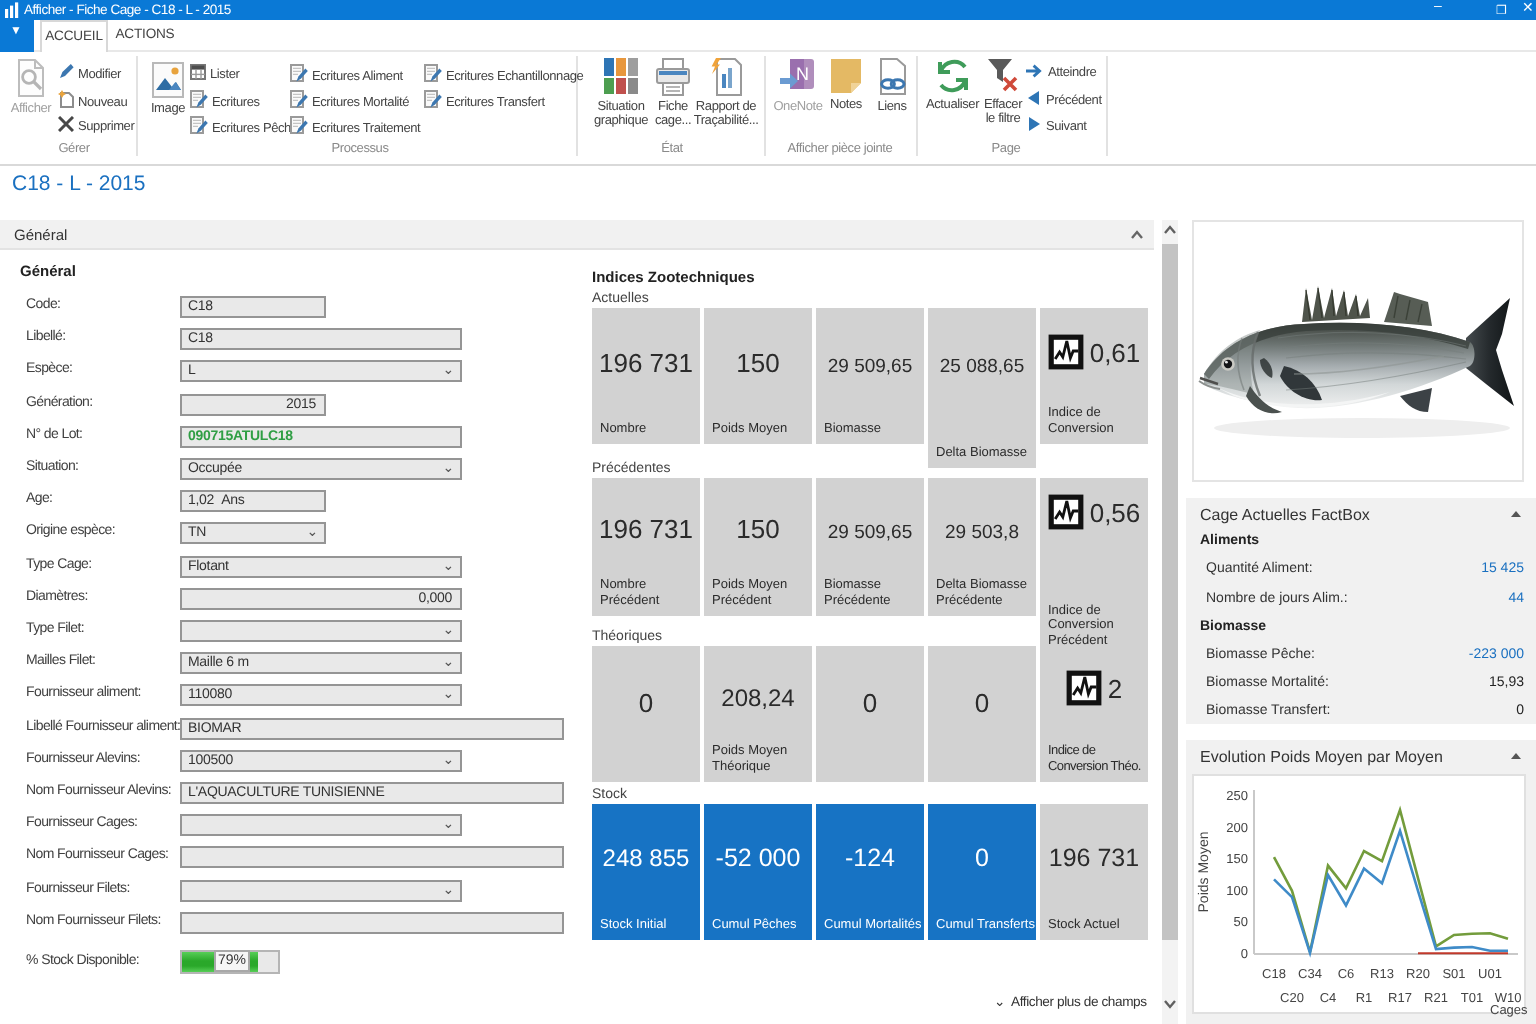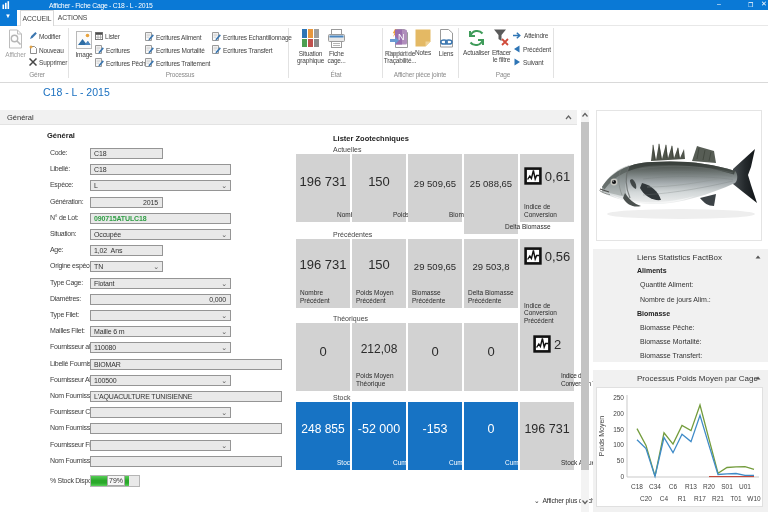--- a/index.html
+++ b/index.html
@@ -1,20 +1,20 @@
 <!DOCTYPE html>
 <html><head>
 <meta charset="utf-8">
 <style>
 * { margin:0; padding:0; box-sizing:border-box; }
 html,body { width:768px; height:512px; overflow:hidden; background:#fff;
   font-family:"Liberation Sans", sans-serif; }
 #app { position:relative; width:768px; height:512px; }
 .ab { position:absolute; }
-.nw { white-space:nowrap;margin-left:37px; }
+.nw { white-space:nowrap; }
 
 #titlebar { left:0; top:0; width:768px; height:10px; background:#0a79d6; }
 #titletxt { left:12px; top:1.5px; font-size:6.8px; color:#fff; letter-spacing:-0.25px; }
 .winbtn { top:0px; font-size:7px; color:#fff; }
 
 #appbtn { left:0; top:10px; width:17px; height:16px; background:#0a79d6; }
 #appbtn span { position:absolute; left:5px; top:3px; font-size:6px; color:#fff; }
 .tab { top:10px; height:16px; font-size:6.8px; letter-spacing:-0.1px; color:#444; line-height:16px; text-align:center; }
 #tab1 { left:20px; width:34px; background:#fff; border:1px solid #d8d8d8; border-bottom:none; z-index:3;}
 #tab2 { left:56px; width:33px; }
@@ -297,21 +297,21 @@
       </div>
     <div class="ab flabel nw" style="top:457px">Nom Fournisseur Filets:</div>
     <div class="ab box" style="left:90px;top:456px;width:192px"></div>
     <div class="ab flabel nw" style="top:477px">% Stock Disponible:</div>
     <div class="ab" style="left:90px;top:475px;width:50px;height:12px;border:1px solid #b5b5b5;background:#e9e9e9">
       <div class="ab" style="left:0;top:0;width:38px;height:10px;background:linear-gradient(180deg,#57ce57,#2aa82a 45%,#2aa82a 70%,#57ce57)"></div>
       <div class="ab" style="left:16px;top:-1px;width:18px;height:11px;background:#f6f6f6;border:1px solid #a8a8a8;font-size:7px;line-height:10px;text-align:center;color:#333">79%</div>
     </div>
   </div>
   <div class="ab" id="tilearea" style="left:0;top:0">
-    <div class="ab nw" style="left:296px;top:134px;font-size:7.5px;font-weight:bold;color:#222">Lister Zootechniques</div>
+    <div class="ab nw" style="left:296px;top:134px;font-size:7.5px;font-weight:bold;color:#222">Indices Zootechniques</div>
     <div class="ab seclab nw" style="top:146px">Actuelles</div>
     <div class="ab tile" style="left:296px;top:154px;height:68px">
         <div class="num" style="font-size:13px">196 731</div>
         <div class="tlab nw">Nombre</div>
       </div>
     <div class="ab tile" style="left:352px;top:154px;height:68px">
         <div class="num" style="font-size:13px">150</div>
         <div class="tlab nw">Poids Moyen</div>
       </div>
     <div class="ab tile" style="left:408px;top:154px;height:68px">
@@ -351,21 +351,21 @@
             <rect x="1.6" y="2.6" width="14.8" height="14.8" fill="#fff" stroke="#111" stroke-width="2.6"></rect>
             <path d="M3.6 13.5l2.2-3.5 1.6 2.5 2-8 1.8 8.5 1.4-3.5h2.6" fill="none" stroke="#111" stroke-width="1.4"></path>
           </svg>0,56</div>
         <div class="tlab">Indice de<br>Conversion<br>Précédent</div>
       </div>
     <div class="ab seclab nw" style="top:315px">Théoriques</div>
     <div class="ab tile" style="left:296px;top:323px;height:68px">
         <div class="num" style="font-size:13px;top:21px">0</div>
       </div>
     <div class="ab tile" style="left:352px;top:323px;height:68px">
-        <div class="num" style="font-size:12px;top:19px">212,08</div>
+        <div class="num" style="font-size:12px;top:19px">208,24</div>
         <div class="tlab">Poids Moyen<br>Théorique</div>
       </div>
     <div class="ab tile" style="left:408px;top:323px;height:68px">
         <div class="num" style="font-size:13px;top:21px">0</div>
       </div>
     <div class="ab tile" style="left:464px;top:323px;height:68px">
         <div class="num" style="font-size:13px;top:21px">0</div>
       </div>
     <div class="ab tile" style="left:520px;top:323px;height:68px">
         <div class="num icnum" style="font-size:13px;top:11px"><svg width="18" height="20" viewBox="0 0 18 20">
@@ -377,21 +377,21 @@
     <div class="ab seclab nw" style="top:394px">Stock</div>
     <div class="ab tile tileb" style="left:296px;top:402px;height:68px">
         <div class="num" style="font-size:12px;top:20px">248 855</div>
         <div class="tlab nw">Stock Initial</div>
       </div>
     <div class="ab tile tileb" style="left:352px;top:402px;height:68px">
         <div class="num" style="font-size:12.5px;top:20px">-52 000</div>
         <div class="tlab nw">Cumul Pêches</div>
       </div>
     <div class="ab tile tileb" style="left:408px;top:402px;height:68px">
-        <div class="num" style="font-size:12.5px;top:20px">-153</div>
+        <div class="num" style="font-size:12.5px;top:20px">-124</div>
         <div class="tlab nw">Cumul Mortalités</div>
       </div>
     <div class="ab tile tileb" style="left:464px;top:402px;height:68px">
         <div class="num" style="font-size:12.5px;top:20px">0</div>
         <div class="tlab nw">Cumul Transferts</div>
       </div>
     <div class="ab tile" style="left:520px;top:402px;height:68px">
         <div class="num" style="font-size:12.5px;top:20px">196 731</div>
         <div class="tlab nw">Stock Actuel</div>
       </div>
@@ -442,39 +442,39 @@
       <circle cx="17" cy="71" r="3.4" fill="#c9c9c3"></circle>
       <circle cx="17" cy="71" r="2.1" fill="#141517"></circle>
       <circle cx="16.2" cy="70.1" r="0.7" fill="#e8e8e8"></circle>
       <path d="M3 78 L12 81" stroke="#4e4e4c" stroke-width="1.2" fill="none"></path>
       <path d="M2.5 79.5 C6 82 9 83 13 83.5" stroke="#8b8f8d" stroke-width="1" fill="none"></path>
       <path d="M42 58 C75 53 108 55 136 62 M44 63 C76 59 108 60 135 65.5 M46 68 C78 64 108 65 136 68.5 M46 84 C80 82 110 76 136 70" stroke="#767d7c" stroke-width="0.6" fill="none" opacity="0.5"></path>
       <path d="M50 76 C75 76 100 72 125 67" stroke="#8d9492" stroke-width="0.7" fill="none" opacity="0.6"></path>
     </svg>
   </div>
   <div class="ab factbox" style="top:249px;height:113px">
-    <div class="fbhead nw">Liens Statistics FactBox</div>
+    <div class="fbhead nw">Cage Actuelles FactBox</div>
       <svg style="position:absolute;right:7px;top:6px" width="6" height="4" viewBox="0 0 6 4">
         <path d="M0.5 3.5 L3 0.5 L5.5 3.5" fill="#555"></path>
       </svg>
   </div>
   <div class="ab fbbold nw" style="top:267px">Aliments</div>
   <div class="ab fbl nw" style="top:281px">Quantité Aliment:</div>
   <div class="ab fbv blue nw" style="left:702px;top:281px">15 425</div>
   <div class="ab fbl nw" style="top:296px">Nombre de jours Alim.:</div>
   <div class="ab fbv blue nw" style="left:702px;top:296px">44</div>
   <div class="ab fbbold nw" style="top:310px">Biomasse</div>
   <div class="ab fbl nw" style="top:324px">Biomasse Pêche:</div>
   <div class="ab fbv blue nw" style="left:702px;top:324px">-223 000</div>
   <div class="ab fbl nw" style="top:338px">Biomasse Mortalité:</div>
   <div class="ab fbv nw" style="left:702px;top:338px;color:#222">15,93</div>
   <div class="ab fbl nw" style="top:352px">Biomasse Transfert:</div>
   <div class="ab fbv nw" style="left:702px;top:352px;color:#222">0</div>
   <div class="ab factbox" style="top:370px;height:142px">
-    <div class="fbhead nw">Processus Poids Moyen par Cage</div>
+    <div class="fbhead nw">Evolution Poids Moyen par Moyen</div>
       <svg style="position:absolute;right:7px;top:6px" width="6" height="4" viewBox="0 0 6 4">
         <path d="M0.5 3.5 L3 0.5 L5.5 3.5" fill="#555"></path>
       </svg>
   </div>
   <div class="ab" style="left:596px;top:387px;width:167px;height:120px;background:#fff;border:1px solid #e0e0e0">
     <svg width="165" height="118" viewBox="0 0 165 118">
       <g font-family="Liberation Sans" font-size="6.5" fill="#444">
         <text x="27" y="12" text-anchor="end">250</text>
         <text x="27" y="27.8" text-anchor="end">200</text>
         <text x="27" y="43.6" text-anchor="end">150</text>

